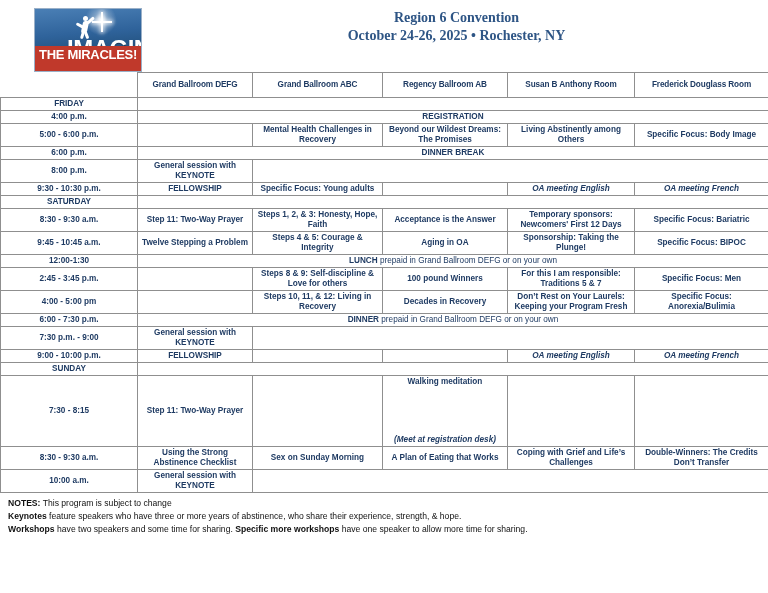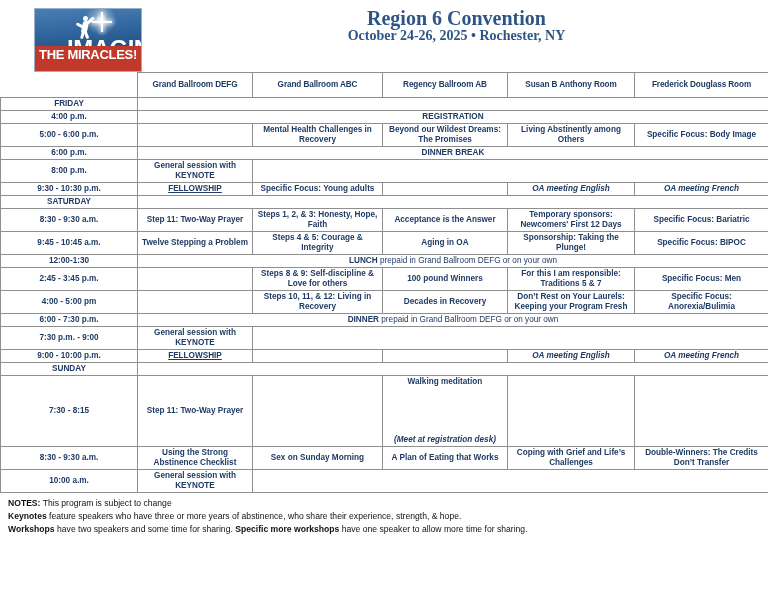--- a/index.html
+++ b/index.html
@@ -149,21 +149,21 @@
   .title-block {
     position: absolute;
     left: 145px;
     right: 0;
     top: 9px;
     text-align: center;
     color: #2a4d76;
     font-family: "Liberation Serif", serif;
   }
   .title-line1 {
-    font-size: 20px;
+    font-size: 14px;
     font-weight: bold;
     line-height: 18px;
     color: #2e5585;
   }
   .title-line2 {
     font-size: 14px;
     font-weight: bold;
     line-height: 18px;
     color: #2e5585;
   }
@@ -246,21 +246,20 @@
     color: #ffffff;
     font-size: 8.4px;
     font-weight: bold;
     border-color: #8f8f8f;
   }
   td.fellowship {
     background: #bdbdbd;
     color: #1f3b63;
     font-size: 8.6px;
     font-weight: bold;
-    text-decoration: underline;
   }
   td.empty {
     background: #ededed;
   }
   td.black {
     color: #111111;
   }
   td.ital {
     font-style: italic;
   }

